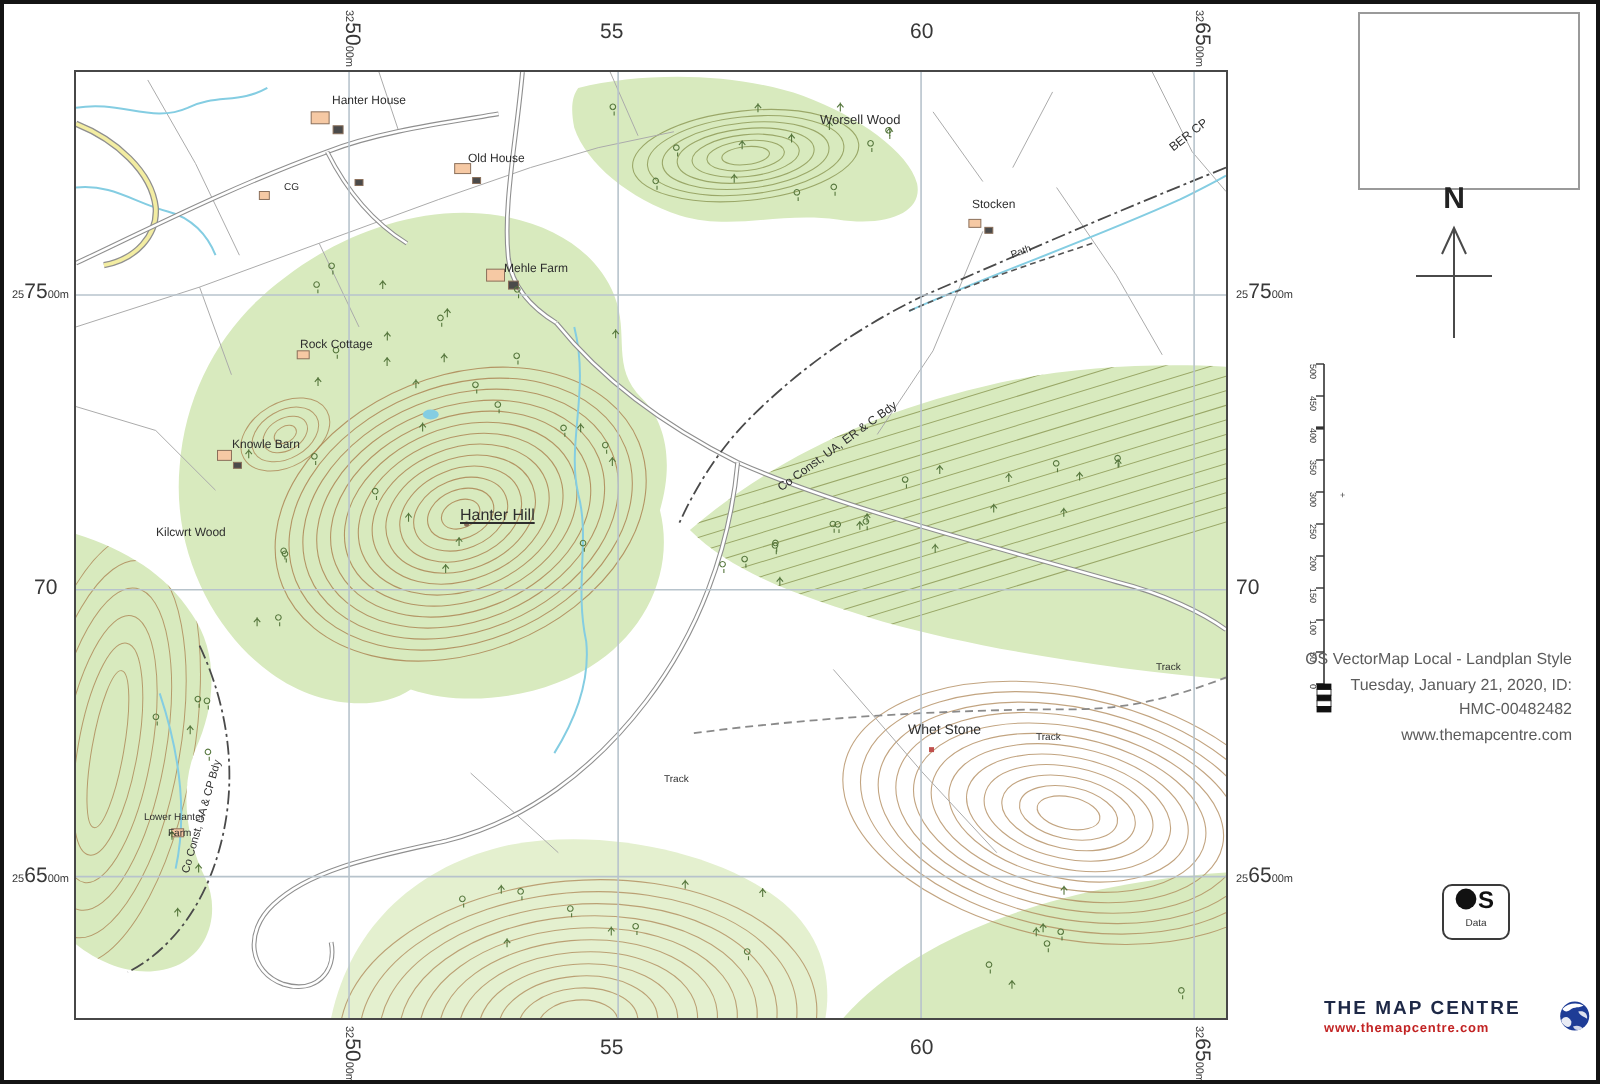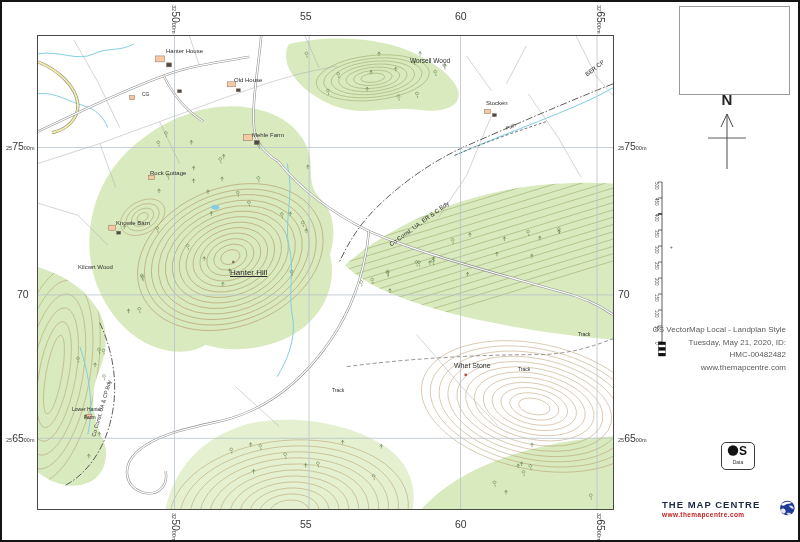--- a/index.html
+++ b/index.html
@@ -315,21 +315,21 @@
       </svg>
     <div id="map-labels">
         <div class="map-label" style="left: 128px; top: 12px; font-size: 6px;">Hanter House</div>
         <div class="map-label" style="left: 196px; top: 41px; font-size: 6px;">Old House</div>
         <div class="map-label" style="left: 104px; top: 56px; font-size: 5px;">CG</div>
         <div class="map-label" style="left: 214px; top: 96px; font-size: 6px;">Mehle Farm</div>
         <div class="map-label" style="left: 448px; top: 64px; font-size: 6px;">Stocken</div>
         <div class="map-label" style="left: 112px; top: 134px; font-size: 6px;">Rock Cottage</div>
         <div class="map-label" style="left: 78px; top: 184px; font-size: 6px;">Knowle Barn</div>
         <div class="map-label" style="left: 372px; top: 22px; font-size: 6.5px;">Worsell Wood</div>
-        <div class="map-label" style="left: 192px; top: 233px; font-size: 8px; text-decoration: underline;">Hanter Hill</div>
+        <div class="map-label" style="left: 192px; top: 218px; font-size: 8px; text-decoration: underline;">Hanter Hill</div>
         <div class="map-label" style="left: 40px; top: 228px; font-size: 6px;">Kilcwrt Wood</div>
         <div class="map-label" style="left: 416px; top: 326px; font-size: 7px;">Whet Stone</div>
         <div class="map-label" style="left: 480px; top: 331px; font-size: 5px;">Track</div>
         <div class="map-label" style="left: 540px; top: 296px; font-size: 5px;">Track</div>
         <div class="map-label" style="left: 294px; top: 352px; font-size: 5px;">Track</div>
         <div class="map-label" style="left: 468px; top: 90px; font-size: 5px; transform: rotate(-20deg);">Path</div>
         <div class="map-label" style="left: 548px; top: 36px; font-size: 6px; transform: rotate(-38deg);">BER CP</div>
         <div class="map-label" style="left: 352px; top: 206px; font-size: 6px; transform: rotate(-36deg);">Co Const, UA, ER &amp; C Bdy</div>
         <div class="map-label" style="left: 56px; top: 398px; font-size: 5.5px; transform: rotate(-74deg);">Co Const, UA &amp; CP Bdy</div>
         <div class="map-label" style="left: 34px; top: 371px; font-size: 5px;">Lower Hanter</div>
@@ -394,21 +394,21 @@
         <rect x="12.5" y="166.8" width="7" height="2.8" fill="#ffffff" stroke="#111" stroke-width="0.4"></rect>
         <rect x="12.5" y="169.6" width="7" height="2.8" fill="#111" stroke="#111" stroke-width="0.4"></rect>
         <rect x="12.5" y="172.4" width="7" height="2.8" fill="#ffffff" stroke="#111" stroke-width="0.4"></rect>
         <rect x="12.5" y="175.2" width="7" height="2.8" fill="#111" stroke="#111" stroke-width="0.4"></rect>
         <text x="24" y="71" class="sb-num" font-size="6">+</text>
       </svg>
   </div>
 
   <div id="info-product" class="info">
       <div class="tline">OS VectorMap Local - Landplan Style</div>
-      <div class="tline">Tuesday, May 21, 2020, ID:</div>
+      <div class="tline">Tuesday, January 21, 2020, ID:</div>
       <div class="tline">HMC-00482482</div>
       <div class="tline">www.themapcentre.com</div>
     </div>
 
   <div id="os-logo">
     <svg width="22" height="13" viewBox="0 0 22 13">
       <circle cx="6" cy="6.5" r="5.2" fill="#111"></circle>
       <text x="12" y="11" font-size="12" font-weight="bold" fill="#111" font-family="Liberation Sans, sans-serif">S</text>
     </svg>
     <div class="os-data">Data</div>

